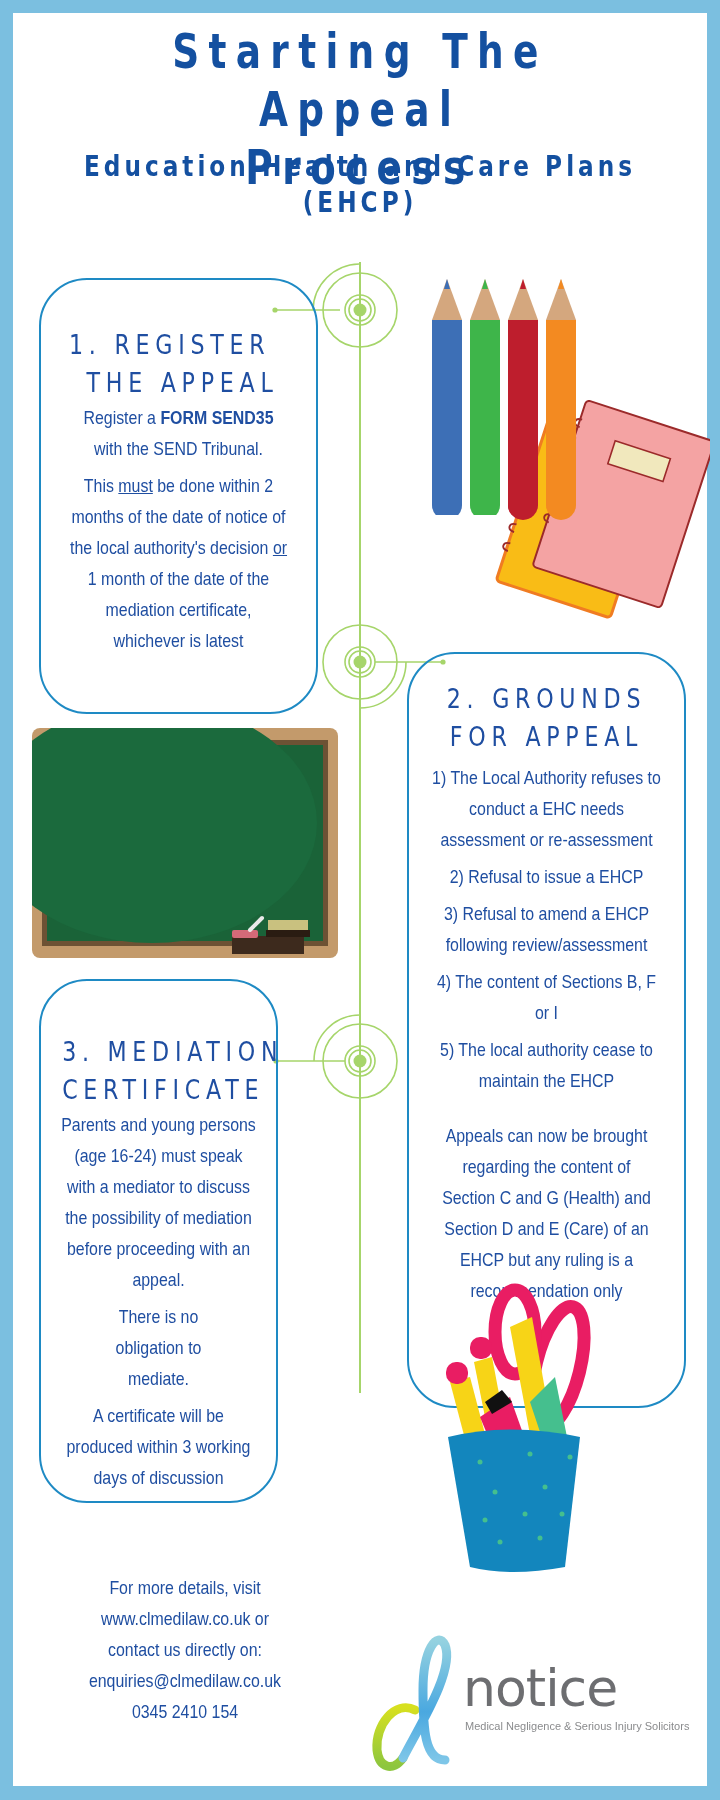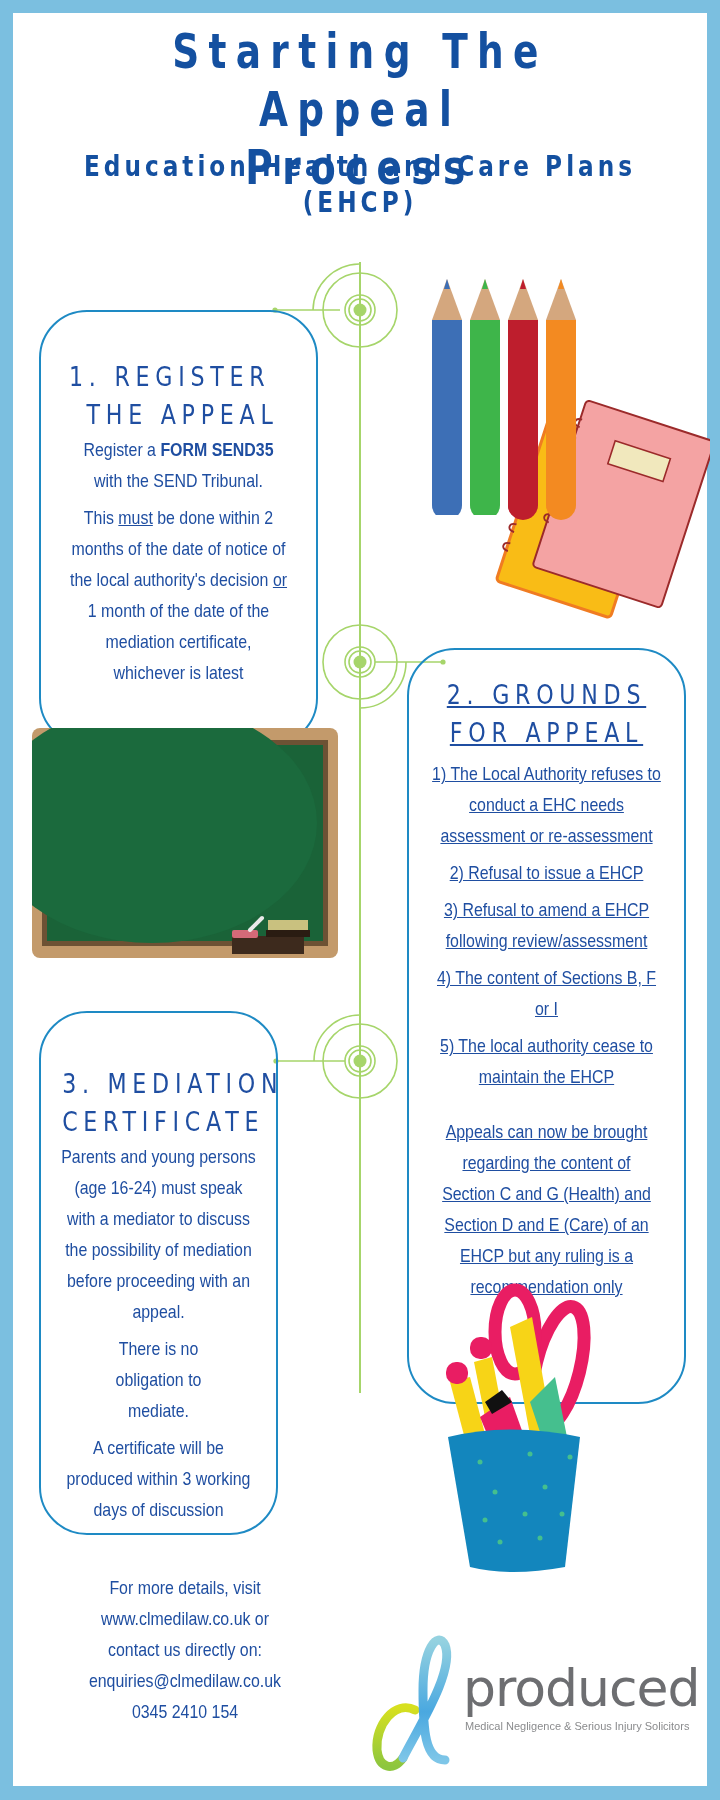--- a/index.html
+++ b/index.html
@@ -2,21 +2,21 @@
 <html><head>
 <meta charset="utf-8">
 <style>
   html, body { margin:0; padding:0; }
   body { width:720px; height:1800px; background:#7bbfe0; position:relative; overflow:hidden; font-family:"Liberation Sans", sans-serif; }
   .panel { position:absolute; left:13px; top:13px; width:694px; height:1773px; background:#ffffff; }
   .abs { position:absolute; }
   .title { position:absolute; left:0; width:720px; text-align:center; color:#1450a0; font-family:"DejaVu Sans", sans-serif; font-weight:bold; }
   .t1 { top:22px; font-size:48px; letter-spacing:12px; line-height:58px; transform:scaleX(0.78); transform-origin:center; }
   .t2 { top:148px; font-size:29px; letter-spacing:5px; line-height:36px; transform:scaleX(0.8); transform-origin:center; }
-  .card { position:absolute; border:2.5px solid #1e8ac4; border-radius:48px; background:transparent; box-sizing:border-box; color:#1f4ea1; text-align:center;margin-top:32px; }
+  .card { position:absolute; border:2.5px solid #1e8ac4; border-radius:48px; background:transparent; box-sizing:border-box; color:#1f4ea1; text-align:center; }
   .card-head { font-family:"DejaVu Sans", sans-serif; font-weight:normal; font-size:27px; letter-spacing:7px; line-height:38px; color:#1f4ea1; transform:scaleX(0.82); transform-origin:center; white-space:nowrap; }
   .body-text { font-family:"Liberation Sans Narrow","Liberation Sans", sans-serif; font-size:18.5px; line-height:31px; color:#1f4ea1; transform:scaleX(0.86); transform-origin:center; }
   .body-text p { margin:0 0 6px 0; }
   .u { text-decoration:underline; }
   .b { font-weight:bold; }
   .footer { position:absolute; left:20px; top:1572px; width:330px; text-align:center; font-size:18.5px; line-height:31px; color:#1f4ea1; transform:scaleX(0.86); transform-origin:center; }
   .vline { position:absolute; left:359px; top:262px; width:2px; height:1131px; background:#a6d56a; }
 </style>
 </head>
 <body>
@@ -74,21 +74,21 @@
 <div class="card" style="left:39px;top:278px;width:279px;height:436px;">
   <div class="card-head" style="margin-top:46px;text-align:left;padding-left:0;transform-origin:left;margin-left:28px">1.   REGISTER</div>
   <div class="card-head" style="margin-left:8px">THE APPEAL</div>
   <div class="body-text" style="margin-top:0">
     <p style="margin-bottom:0"><span>Register a </span><span class="b">FORM SEND35</span></p>
     <p>with the SEND Tribunal.</p>
     <p style="padding:0 10px"><span>This </span><span class="u">must</span><span> be done within 2 months of the date of notice of the local authority's decision </span><span class="u">or</span><span> 1 month of the date of the mediation certificate, whichever is latest</span></p>
   </div>
 </div>
 
-<div class="card" style="left:407px;top:616px;width:279px;height:756px;text-decoration:underline;">
+<div class="card" style="left:407px;top:652px;width:279px;height:756px;">
   <div class="card-head" style="margin-top:26px">2. GROUNDS</div>
   <div class="card-head">FOR APPEAL</div>
   <div class="body-text" style="margin-top:6px;padding:0 2px">
     <p>1) The Local Authority refuses to conduct a EHC needs assessment or re-assessment</p>
     <p>2) Refusal to issue a EHCP</p>
     <p>3) Refusal to amend a EHCP following review/assessment</p>
     <p>4) The content of Sections B, F or I</p>
     <p>5) The local authority cease to maintain the EHCP</p>
     <p style="margin-top:24px;padding:0 14px">Appeals can now be brought regarding the content of Section C and G (Health) and Section D and E (Care) of an EHCP but any ruling is a recommendation only</p>
   </div>
@@ -201,15 +201,15 @@
         </linearGradient>
       <linearGradient id="gl" x1="0" y1="0" x2="0" y2="1">
           <stop offset="0" stop-color="#95d2e0"></stop>
           <stop offset="0.6" stop-color="#4aa8e0"></stop>
           <stop offset="1" stop-color="#7ec6e8"></stop>
         </linearGradient>
     </defs>
     <path d="M50,80 C30,70 10,95 12,120 C14,138 28,142 38,128" fill="none" stroke="url(#gc)" stroke-width="9" stroke-linecap="round"></path>
     <path d="M38,128 C55,95 90,40 80,15 C72,0 58,20 58,60 C58,100 60,130 80,130" fill="none" stroke="url(#gl)" stroke-width="9" stroke-linecap="round"></path>
   </svg>
-  <div class="abs" style="left:98px;top:28px;font-family:'DejaVu Sans',sans-serif;font-size:52px;color:#6d6e71;letter-spacing:-1px;line-height:60px">produced</div>
+  <div class="abs" style="left:98px;top:28px;font-family:'DejaVu Sans',sans-serif;font-size:52px;color:#6d6e71;letter-spacing:-1px;line-height:60px">notice</div>
   <div class="abs" style="left:100px;top:90px;font-family:Liberation Sans, sans-serif;font-size:11px;color:#8a8b8d;white-space:nowrap">Medical Negligence &amp; Serious Injury Solicitors</div>
 </div>
 
 </body></html>

